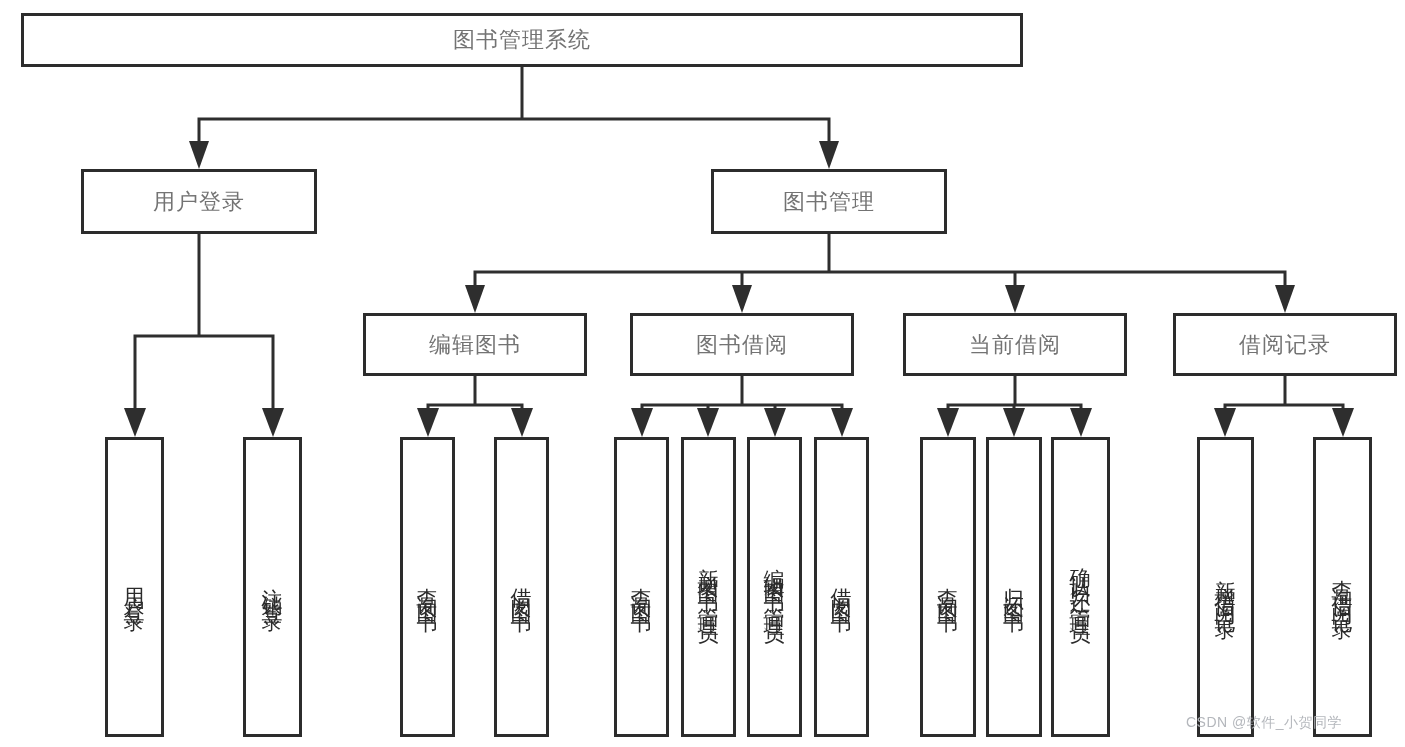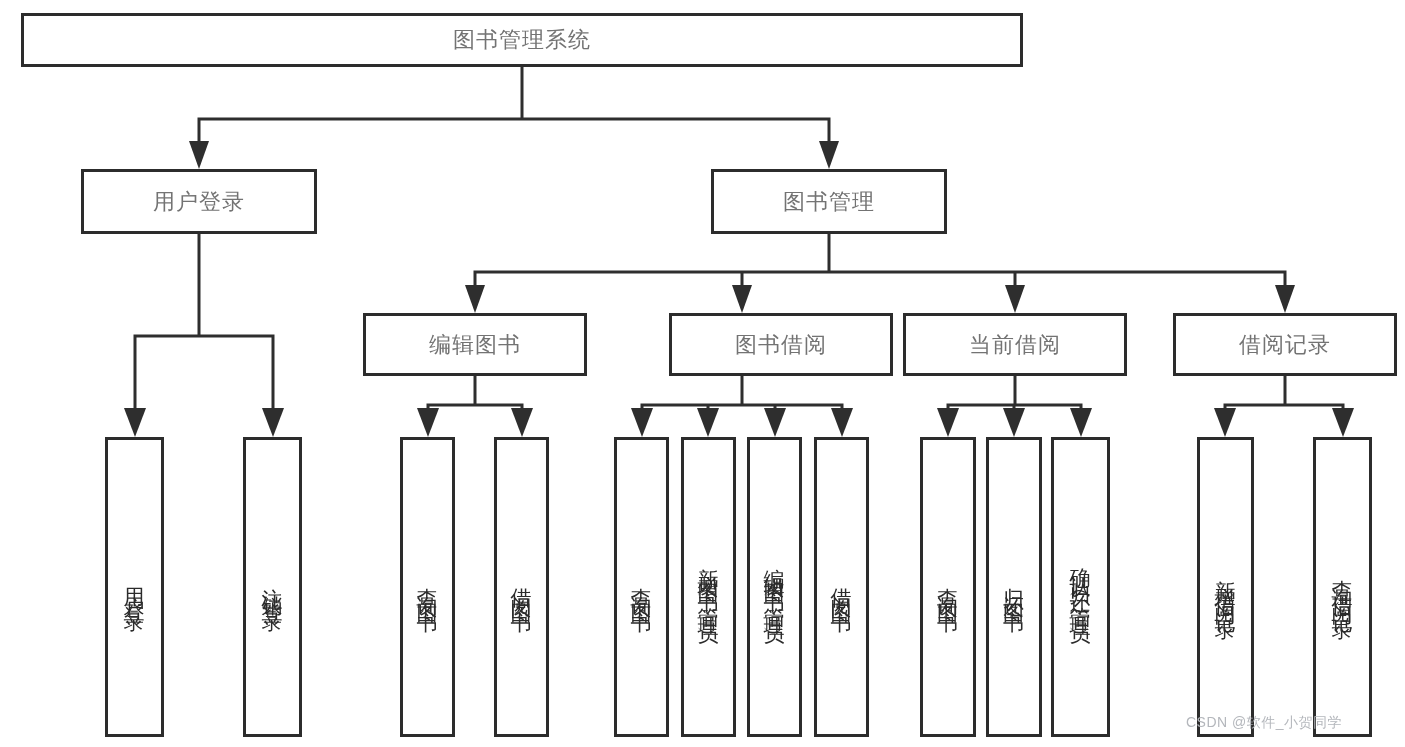--- a/index.html
+++ b/index.html
@@ -80,21 +80,21 @@
   <div class="box" style="left:81px;top:169px;width:236px;height:65px;">
     <span class="hlabel">用户登录</span>
   </div>
   <div class="box" style="left:711px;top:169px;width:236px;height:65px;">
     <span class="hlabel">图书管理</span>
   </div>
 
   <div class="box" style="left:363px;top:313px;width:224px;height:63px;">
     <span class="hlabel">编辑图书</span>
   </div>
-  <div class="box" style="left:630px;top:313px;width:224px;height:63px;margin-left:39px;">
+  <div class="box" style="left:630px;top:313px;width:224px;height:63px;">
     <span class="hlabel">图书借阅</span>
   </div>
   <div class="box" style="left:903px;top:313px;width:224px;height:63px;text-align:center;">
     <span class="hlabel">当前借阅</span>
   </div>
   <div class="box" style="left:1173px;top:313px;width:224px;height:63px;">
     <span class="hlabel">借阅记录</span>
   </div>
 
   <div class="box vbox" style="left:105px;width:59px;">

